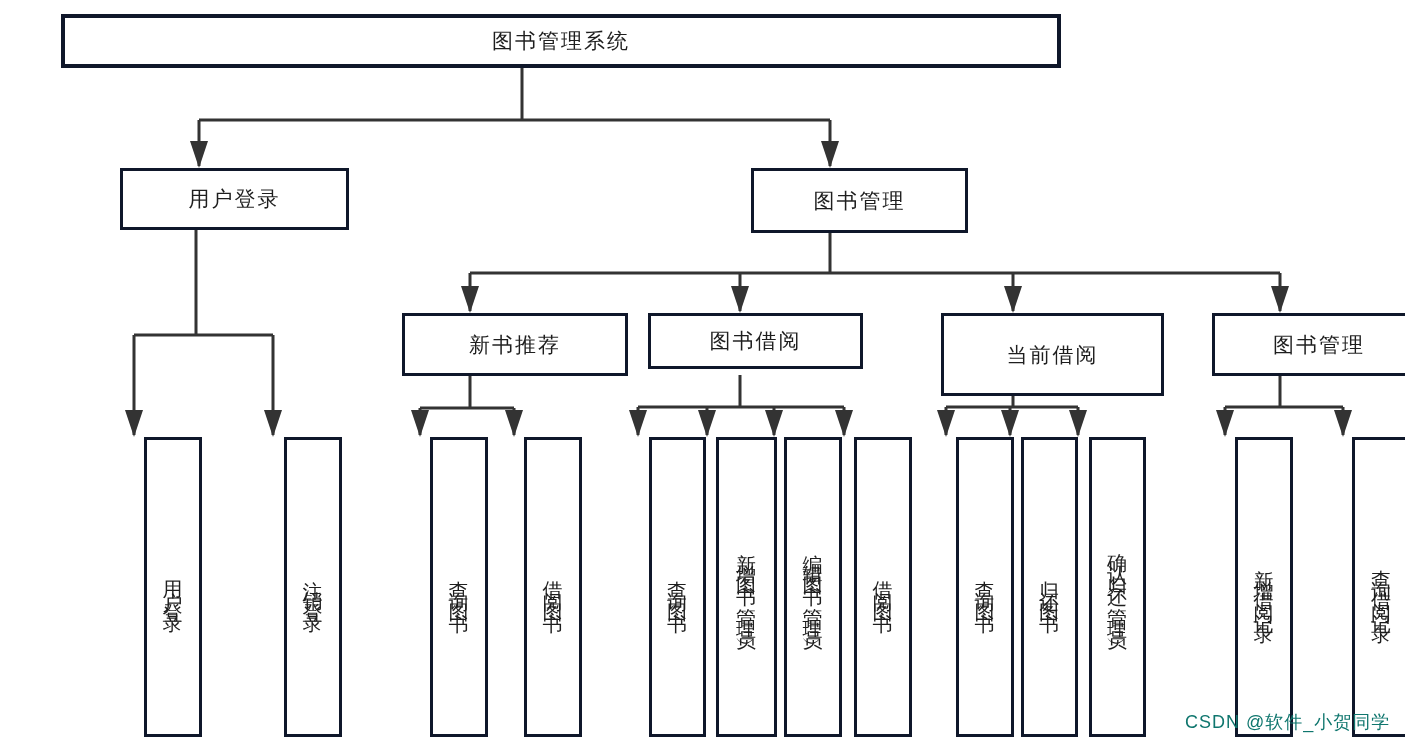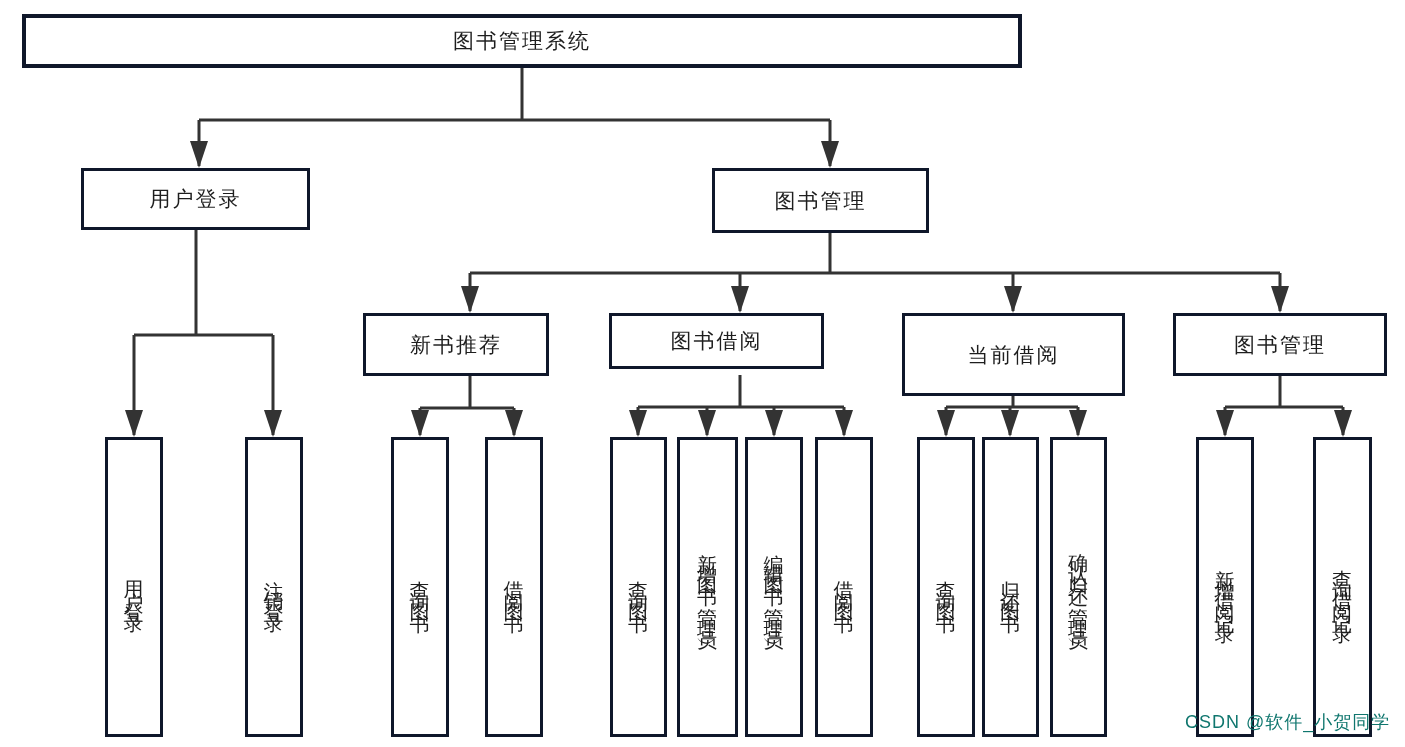--- a/index.html
+++ b/index.html
@@ -24,20 +24,21 @@
     position: absolute;
     box-sizing: border-box;
     border: 3px solid #0f172a;
     background: #ffffff;
     color: #1e1e1e;
     display: flex;
     align-items: center;
     justify-content: center;
     text-align: center;
     z-index: 1;
+    margin-left: 39px;
   }
   .box.h {
     font-size: 21px;
     letter-spacing: 2px;
     white-space: nowrap;
   }
   .box.v {
     writing-mode: vertical-rl;
     font-size: 20px;
     letter-spacing: 11px;
@@ -97,21 +98,21 @@
       <polygon points="1216,410 1234,410 1225,437"></polygon>
       <polygon points="1334,410 1352,410 1343,437"></polygon>
     </g>
   </svg>
 
   <div class="box h" style="left:22px; top:14px; width:1000px; height:54px; border-width:4px;">图书管理系统</div>
 
   <div class="box h" style="left:81px; top:168px; width:229px; height:62px;">用户登录</div>
   <div class="box h" style="left:712px; top:168px; width:217px; height:65px;">图书管理</div>
 
-  <div class="box h" style="left:363px; top:313px; width:186px; height:63px;text-align:center;">新书推荐</div>
+  <div class="box h" style="left:363px; top:313px; width:226px; height:63px;text-align:center;">新书推荐</div>
   <div class="box h" style="left:609px; top:313px; width:215px; height:56px;">图书借阅</div>
   <div class="box h" style="left:902px; top:313px; width:223px; height:83px;">当前借阅</div>
   <div class="box h" style="left:1173px; top:313px; width:214px; height:63px;">图书管理</div>
 
   <div class="box v" style="left:105px; top:437px; width:58px; height:300px;">用户登录</div>
   <div class="box v" style="left:245px; top:437px; width:58px; height:300px;">注销登录</div>
 
   <div class="box v" style="left:391px; top:437px; width:58px; height:300px;">查询图书</div>
   <div class="box v" style="left:485px; top:437px; width:58px; height:300px;">借阅图书</div>
 

